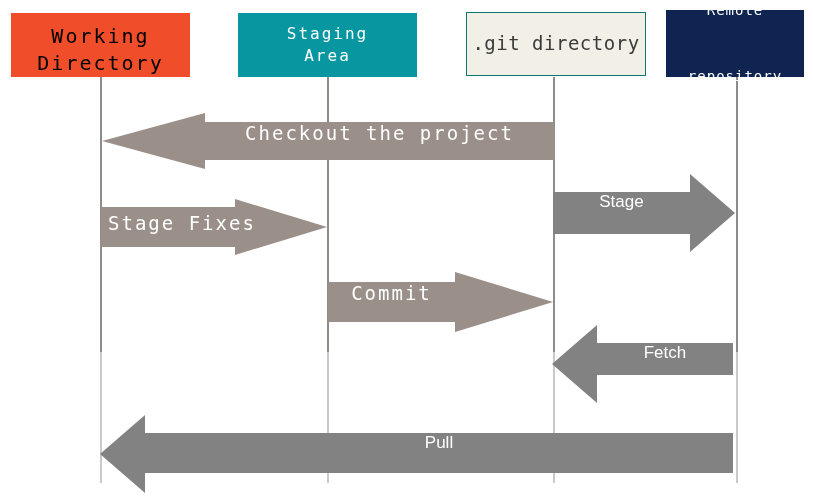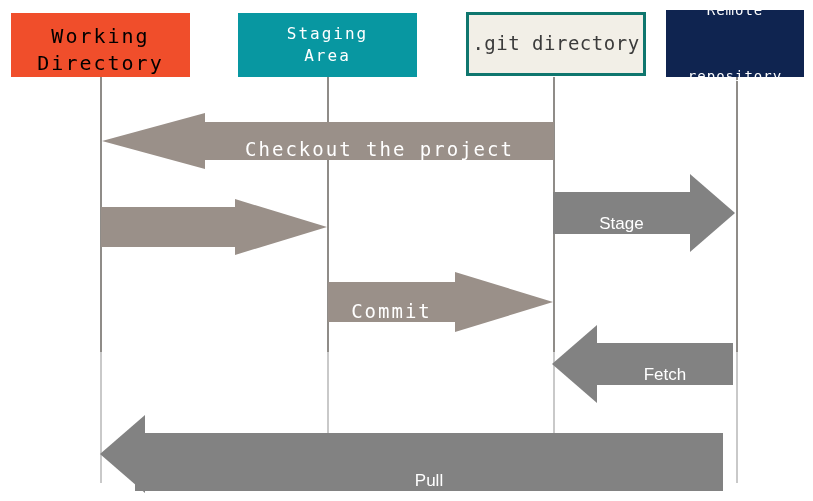--- a/index.html
+++ b/index.html
@@ -15,66 +15,66 @@
   .box {
     position:absolute;
     display:flex; flex-direction:column;
     align-items:center; justify-content:center;
     text-align:center;
     line-height:1.35;
     box-sizing:border-box;
   }
   #box-working   { left:11px;  top:13px; width:179px; height:64px; background:#F04E2B; color:#000000; font-size:20px; letter-spacing:2px;justify-content:flex-end; }
   #box-staging   { left:238px; top:13px; width:179px; height:64px; background:#0897A1; color:#fff; font-size:16px; letter-spacing:2px; }
-  #box-git       { left:466px; top:12px; width:180px; height:64px; background:#F2EFE7; border:3px solid #0f766e; color:#3B3B3B; font-size:19px; letter-spacing:0.5px; }
+  #box-git       { left:466px; top:12px; width:180px; height:64px; background:#F2EFE7; border:1px solid #0f766e; color:#3B3B3B; font-size:19px; letter-spacing:0.5px; }
   #box-remote    { left:666px; top:10px; width:138px; height:67px; background:#0F2450; color:#fff; font-size:14px; letter-spacing:1px;gap:47px; }
 
   
   .vline { position:absolute; width:2px; }
   .vline.dark  { background:#8F8C88; top:77px;  height:275px; }
   .vline.light { background:#C9C9C9; top:352px; height:131px; }
   .vl-1 { left:100px; } .vl-2 { left:327px; } .vl-3 { left:553px; } .vl-4 { left:736px; }
 
   
   .abody {
     position:absolute;
-    display:flex; align-items:flex-end; justify-content:center;
+    display:flex; align-items:flex-start; justify-content:center;
     white-space:nowrap;
   }
   .ahead { position:absolute; width:0; height:0; }
   .taupe { background:#9A9089; }
   .gray  { background:#828282; }
 
   .lbl-mono { font-family:"DejaVu Sans Mono", monospace; font-size:19px; letter-spacing:2px; color:#ffffff; }
   .lbl-sans { font-family:"Liberation Sans", sans-serif; font-size:17px; color:#ffffff; }
 
   
   #checkout-head { left:102px; top:113px; border-top:28px solid transparent; border-bottom:28px solid transparent; border-right:103px solid #9A9089; }
   #checkout-body { left:205px; top:122px; width:349px; height:38px; }
 
   
   #stage-body  { left:101px; top:207px; width:134px; height:40px; justify-content:flex-start; }
   #stage-head  { left:235px; top:199px; border-top:28px solid transparent; border-bottom:28px solid transparent; border-left:92px solid #9A9089; }
-  #stage-label { position:absolute; left:108px; top:207px; height:32px; display:flex; align-items:center; white-space:nowrap;margin-top:37px; }
+  #stage-label { position:absolute; left:108px; top:207px; height:32px; display:flex; align-items:center; white-space:nowrap; }
 
   
   #push-body { left:553px; top:192px; width:137px; height:42px; }
   #push-head { left:690px; top:174px; border-top:39px solid transparent; border-bottom:39px solid transparent; border-left:45px solid #828282; }
 
   
   #commit-body { left:328px; top:282px; width:127px; height:40px; }
   #commit-head { left:455px; top:272px; border-top:30px solid transparent; border-bottom:30px solid transparent; border-left:98px solid #9A9089; }
 
   
   #fetch-head { left:552px; top:325px; border-top:39px solid transparent; border-bottom:39px solid transparent; border-right:45px solid #828282; }
-  #fetch-body { left:597px; top:343px; width:136px; height:42px; }
+  #fetch-body { left:597px; top:343px; width:136px; height:32px; }
 
   
   #pull-head { left:100px; top:415px; border-top:39px solid transparent; border-bottom:39px solid transparent; border-right:45px solid #828282; }
-  #pull-body { left:135px; top:433px; width:588px; height:58px; }
+  #pull-body { left:145px; top:433px; width:588px; height:40px; }
 </style>
 </head>
 <body>
 
 <div class="canvas">
 
   <div class="vline dark vl-1"></div>
   <div class="vline light vl-1"></div>
   <div class="vline dark vl-2"></div>
   <div class="vline light vl-2"></div>

